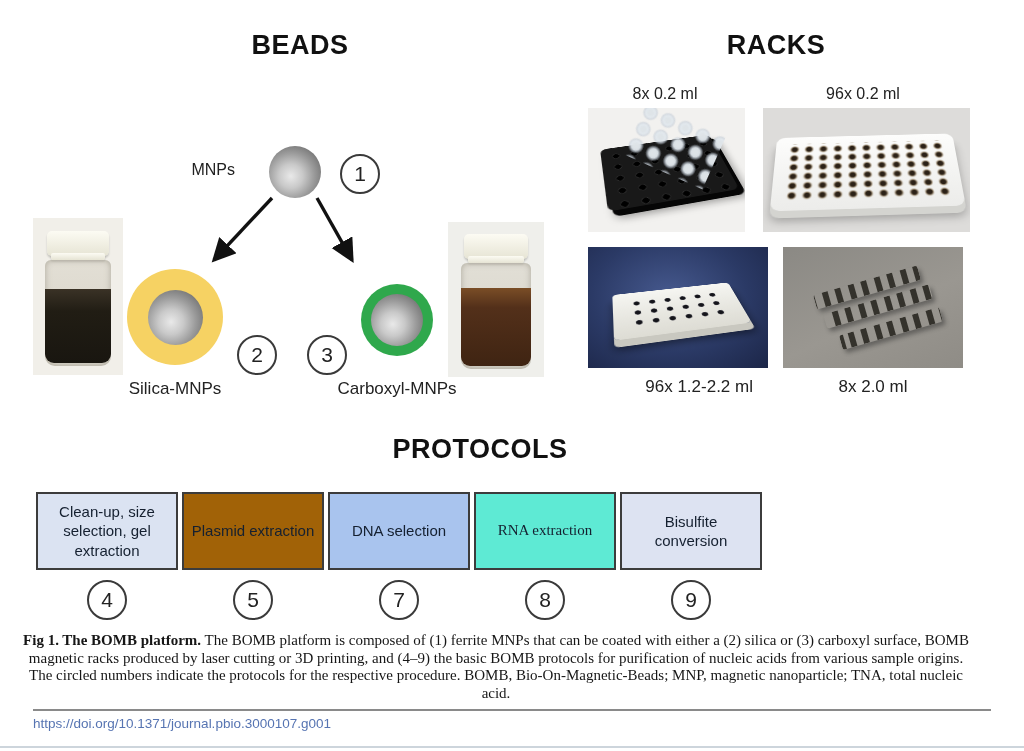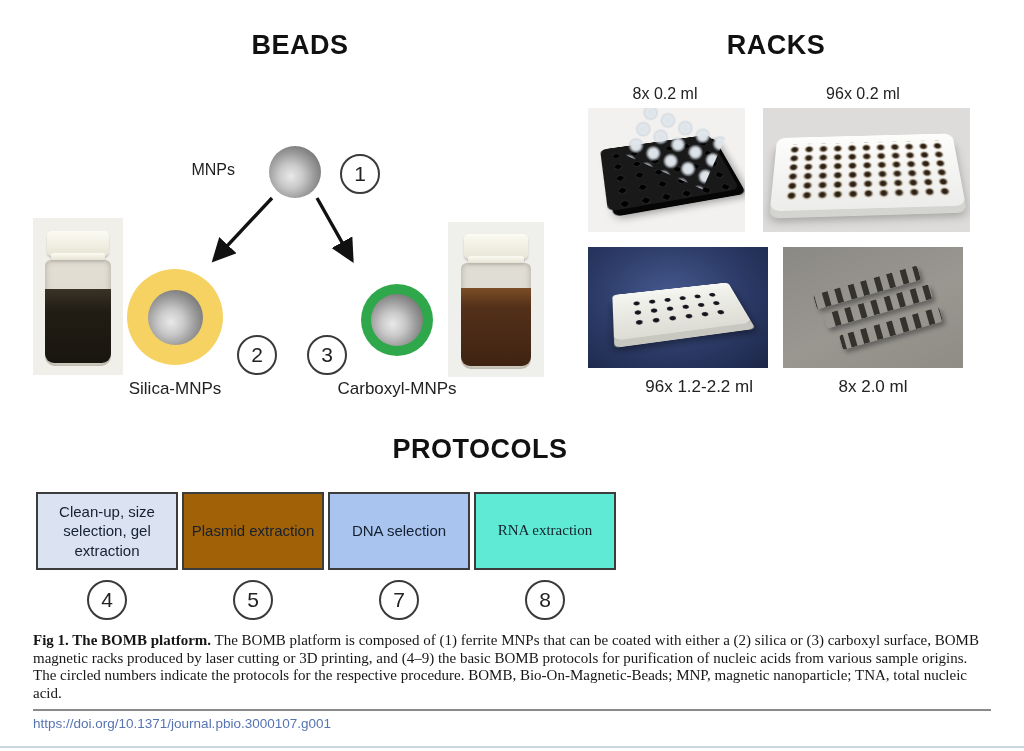--- a/index.html
+++ b/index.html
@@ -196,24 +196,32 @@
 
     <div class="proto-item">
       <div class="proto-box" style="background-color: #5eead4; font-family: Liberation Serif, serif;">
         <span>RNA extraction</span>
       </div>
       <div class="num-circle">
         <span>8</span>
       </div>
     </div>
 
-
-  </div>
-
-  <div id="caption" class="abs" style="left:33px;top:632px;width:958px;">
+    <div class="proto-item">
+      <div class="proto-box" style="background-color: rgb(221, 227, 242);">
+        <span>Bisulfite conversion</span>
+      </div>
+      <div class="num-circle">
+        <span>9</span>
+      </div>
+    </div>
+
+  </div>
+
+  <div id="caption" class="abs" style="left:17px;top:632px;width:958px;text-align:center;">
     <b>Fig 1. The BOMB platform.</b><span> The BOMB platform is composed of (1) ferrite MNPs that can be coated with either a (2) silica or (3) carboxyl surface, BOMB magnetic racks produced by laser cutting or 3D printing, and (4–9) the basic BOMB protocols for purification of nucleic acids from various sample origins. The circled numbers indicate the protocols for the respective procedure. BOMB, Bio-On-Magnetic-Beads; MNP, magnetic nanoparticle; TNA, total nucleic acid.</span>
   </div>
 
   <div class="abs rule" style="left:33px;top:709px;width:958px;"></div>
 
   <a id="doi-link" class="abs" href="#" style="left:33px;top:716px;">https://doi.org/10.1371/journal.pbio.3000107.g001</a>
 
   <div class="abs bottom-edge" style="left:0;top:746px;width:1024px;"></div>
 
 </div>

